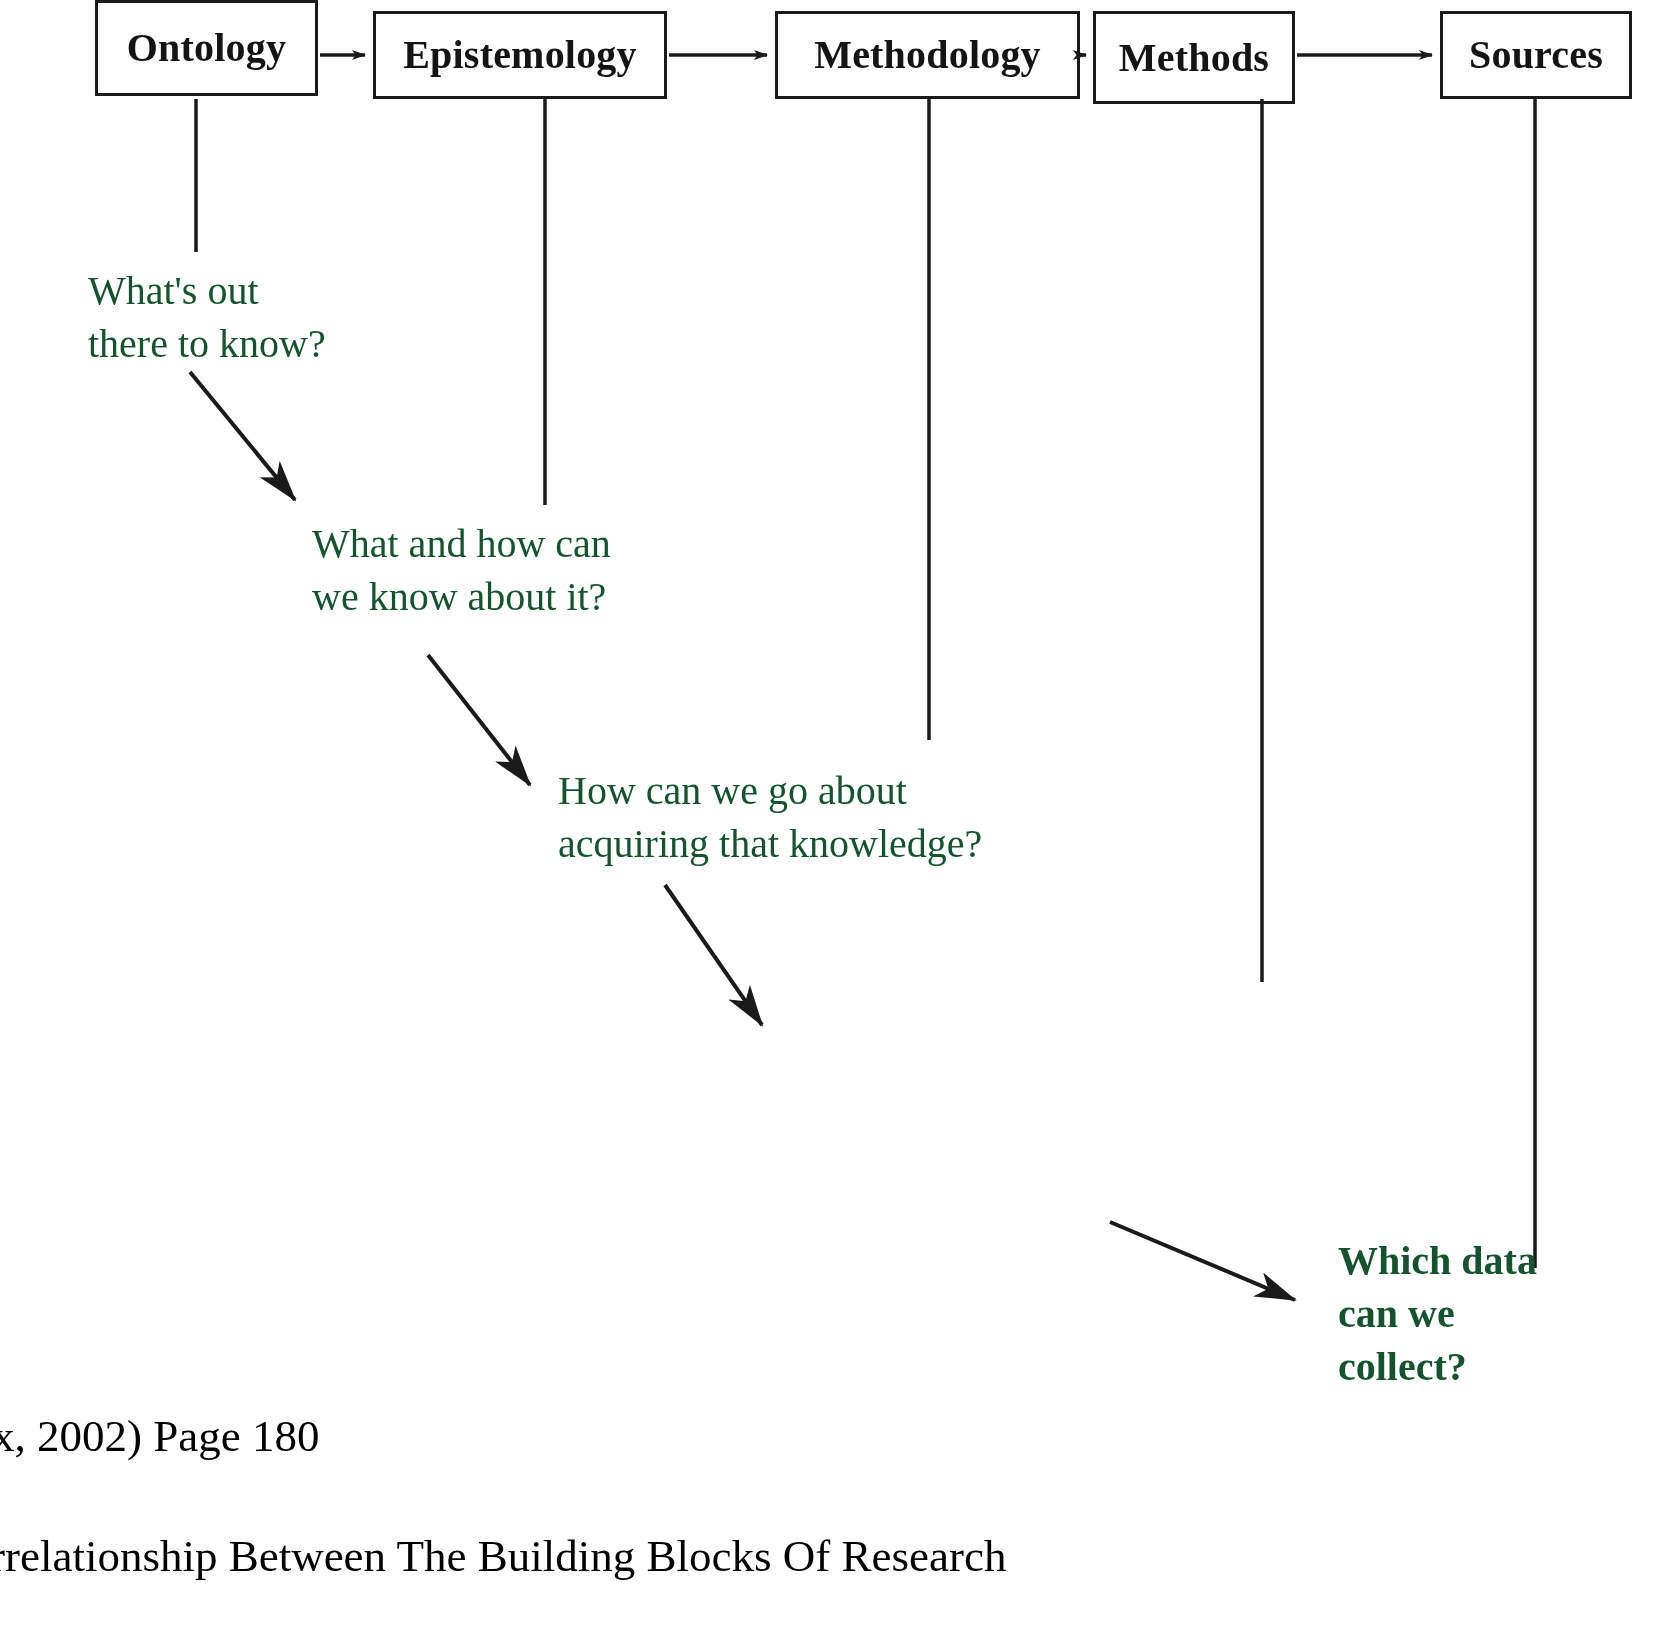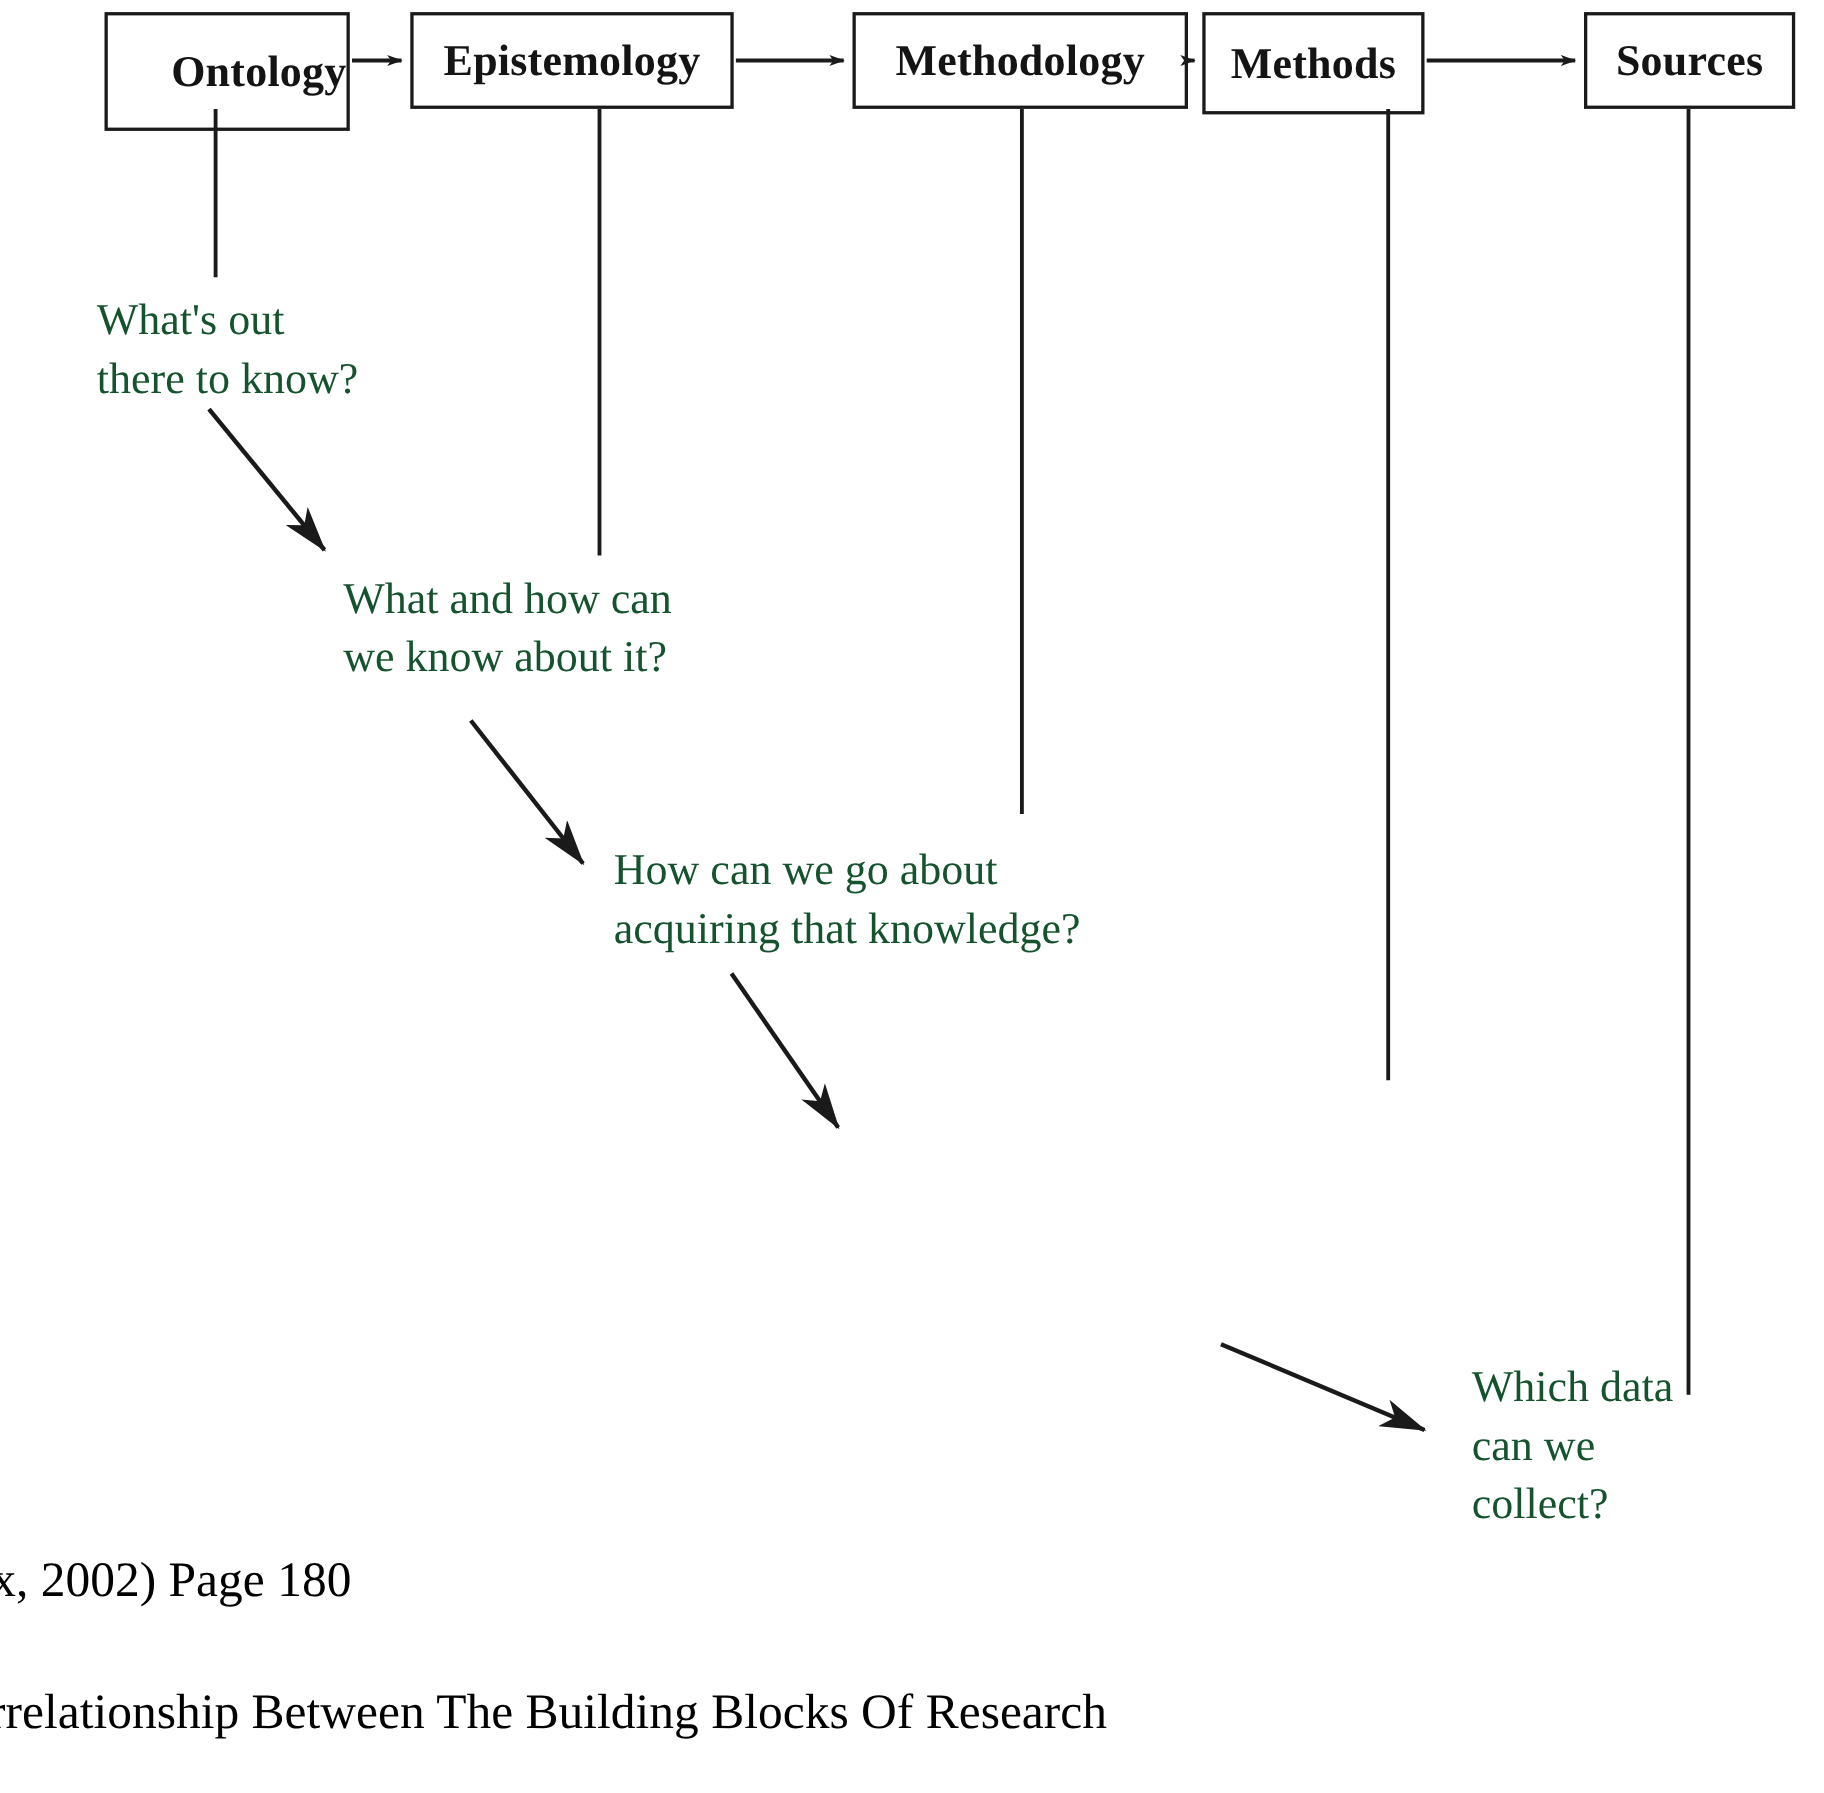--- a/index.html
+++ b/index.html
@@ -60,21 +60,21 @@
     color: #000000;
     white-space: nowrap;
     font-family: "Liberation Serif", "DejaVu Serif", serif;
   }
 </style>
 </head>
 <body>
 
 <div id="page">
 
-  <div class="chain-box" style="left:95px;  top:11px; width:223px; height:108px;justify-content:flex-end;">
+  <div class="chain-box" style="left:95px;  top:0; width:223px; height:96px;">
     <span>Ontology</span>
   </div>
 
   <div class="chain-box" style="left:373px; top:11px; width:294px; height:88px;">
     <span>Epistemology</span>
   </div>
 
   <div class="chain-box" style="left:775px; top:11px; width:305px; height:88px;justify-content:center;">
     <span>Methodology</span>
   </div>
@@ -123,21 +123,21 @@
   <div class="question" style="left:88px;  top:265px; width:330px;">What's out
 there to know?</div>
 
   <div class="question" style="left:312px; top:518px; width:400px;">What and how can
 we know about it?</div>
 
   <div class="question" style="left:558px; top:765px; width:520px;">How can we go about
 acquiring that knowledge?</div>
 
 
-  <div class="question" style="left:1338px; top:1235px; width:300px;">Which data
+  <div class="question" style="left:1338px; top:1235px; width:300px;font-weight:bold;">Which data
 can we
 collect?</div>
 
   <div class="caption-line" style="left:-8px; top:1410px;">x, 2002) Page 180</div>
 
   <div class="caption-line" style="left:-30px; top:1530px;">errelationship Between The Building Blocks Of Research</div>
 
 </div>
 
 </body></html>

